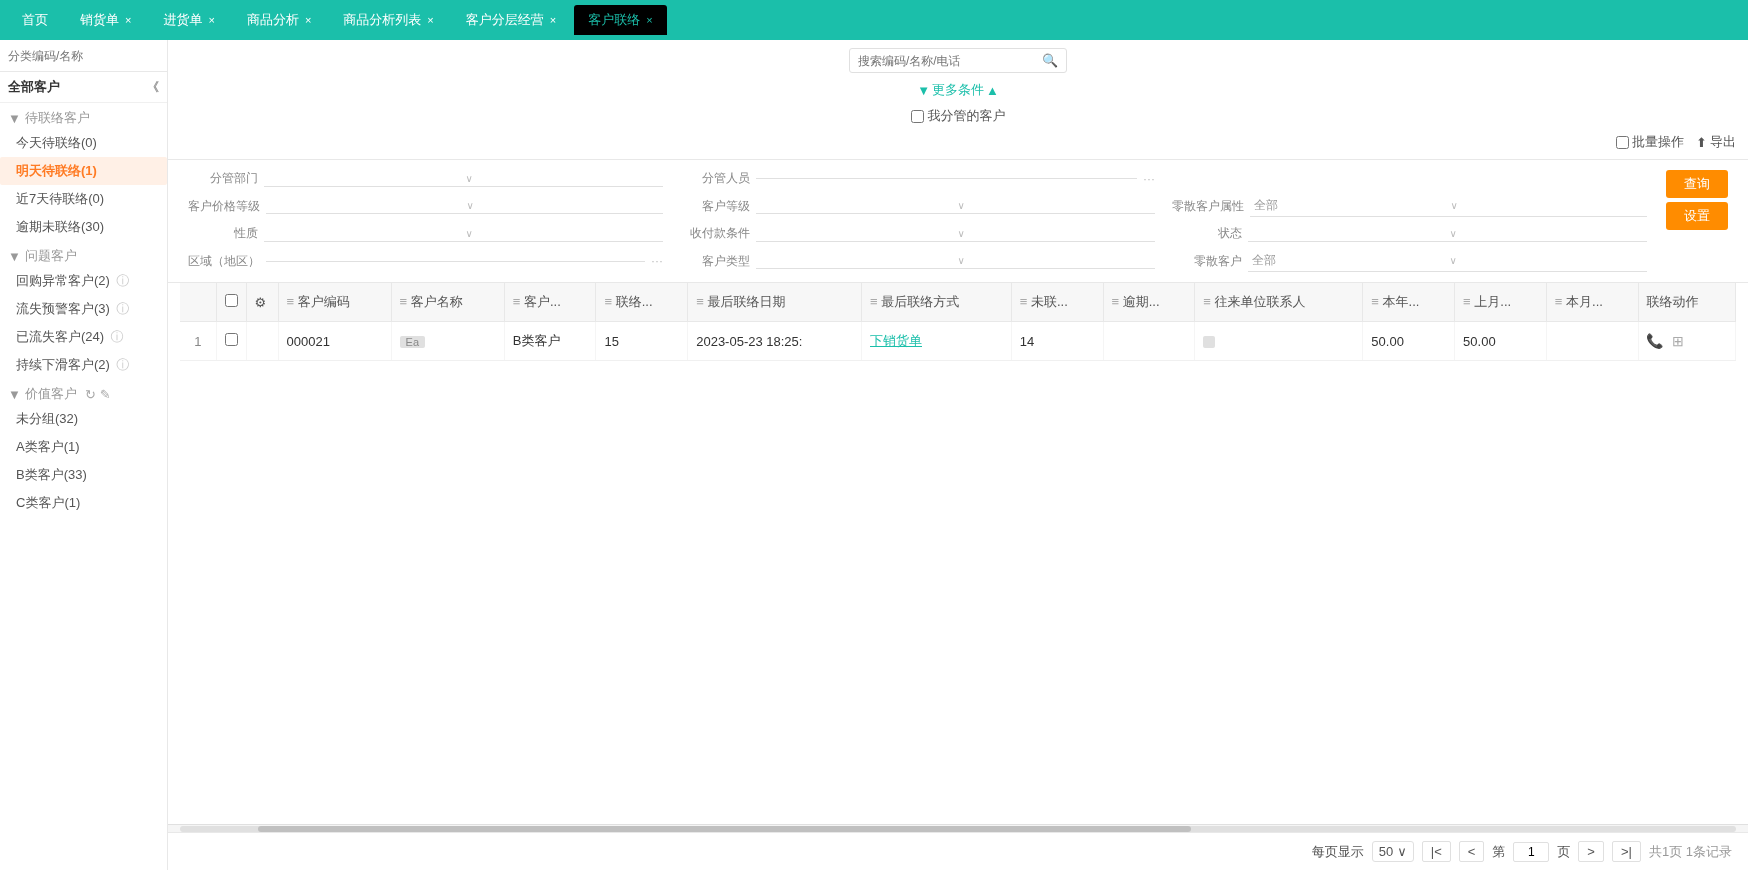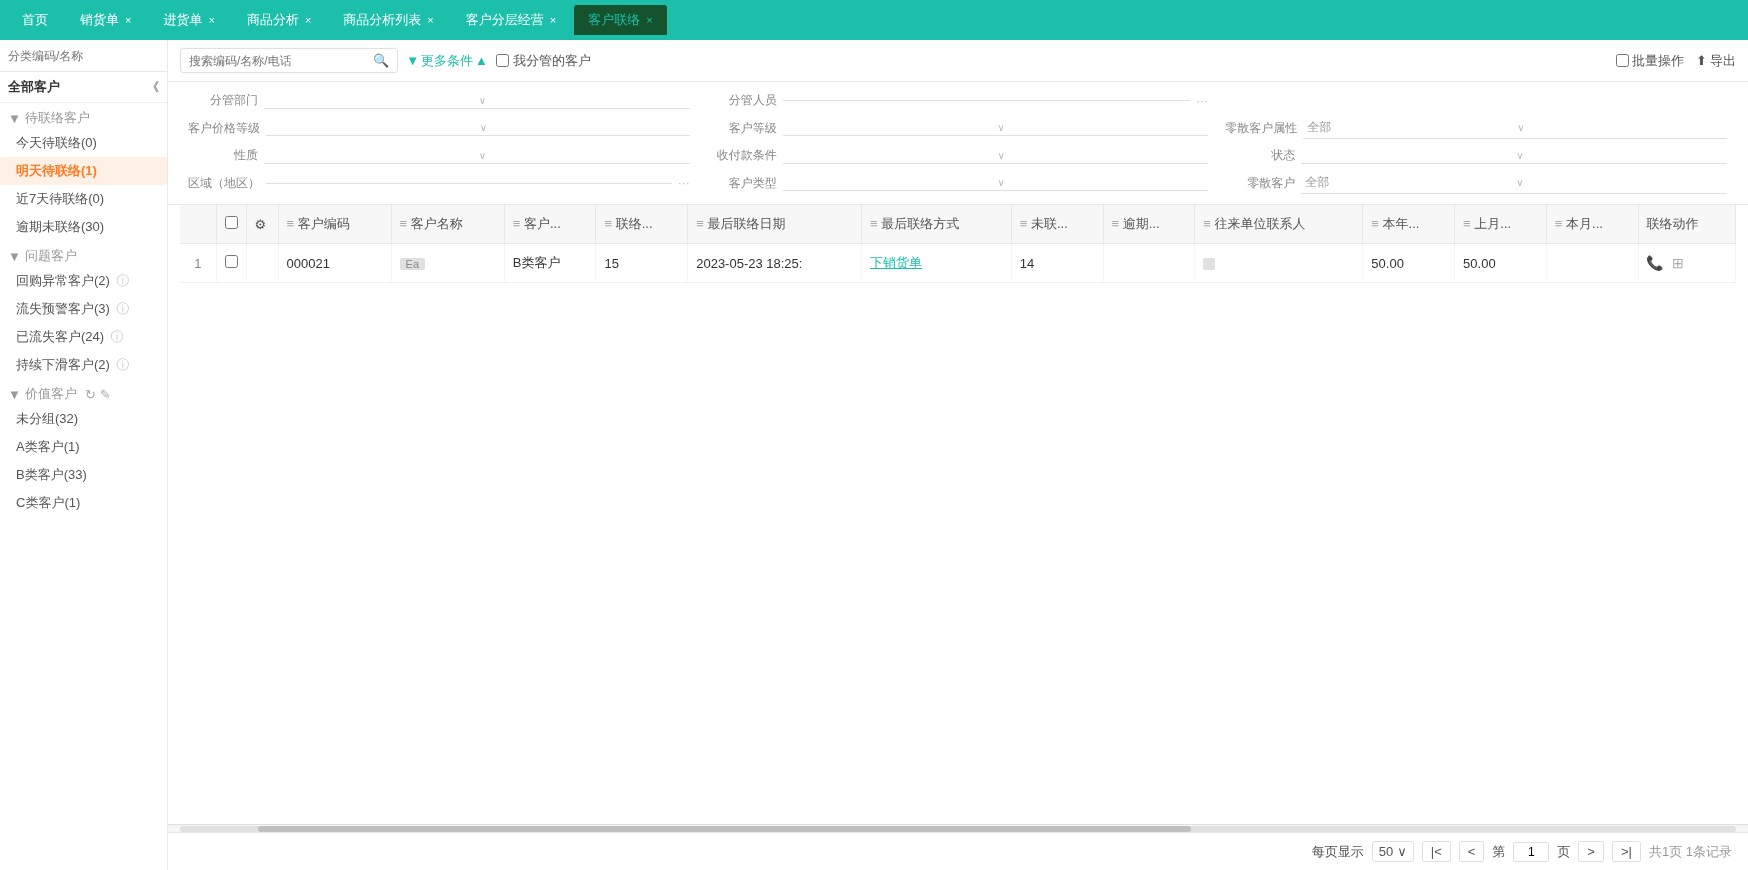--- a/index.html
+++ b/index.html
@@ -19,21 +19,21 @@
       padding: 6px 14px;
       cursor: pointer;
       border-radius: 3px 3px 0 0;
       white-space: nowrap;
       font-size: 13px;
       display: flex;
       align-items: center;
       gap: 4px;
     }
     .nav-item.active {
-      background: #14532d;
+      background: #000000;
       color: #1bbfaa;
     }
     .nav-item .close-x {
       font-size: 11px;
       color: inherit;
       margin-left: 2px;
     }
 
     
     .main-layout {
@@ -105,20 +105,21 @@
     }
 
     
     .toolbar {
       display: flex;
       align-items: center;
       padding: 8px 12px;
       background: #fff;
       border-bottom: 1px solid #e8e8e8;
       gap: 8px;
+      flex-direction: column;
     }
     .toolbar-search {
       display: flex;
       align-items: center;
       border: 1px solid #e0e0e0;
       border-radius: 3px;
       padding: 4px 8px;
       gap: 4px;
       min-width: 200px;
     }
@@ -546,20 +547,24 @@
             <div class="filter-cell">
               <span class="filter-label">零散客户</span>
               <div class="filter-select">
                 <span>全部</span>
                 <span class="chevron">∨</span>
               </div>
             </div>
           </div>
         </div>
 
+        <div class="filter-actions">
+          <button class="btn-query">查询</button>
+          <button class="btn-settings">设置</button>
+        </div>
       </div>
     </div>
 
     <div class="table-wrapper">
       <table>
         <thead>
           <tr>
             <th class="num-col"></th>
             <th class="checkbox-col">
               <input type="checkbox" style="">

